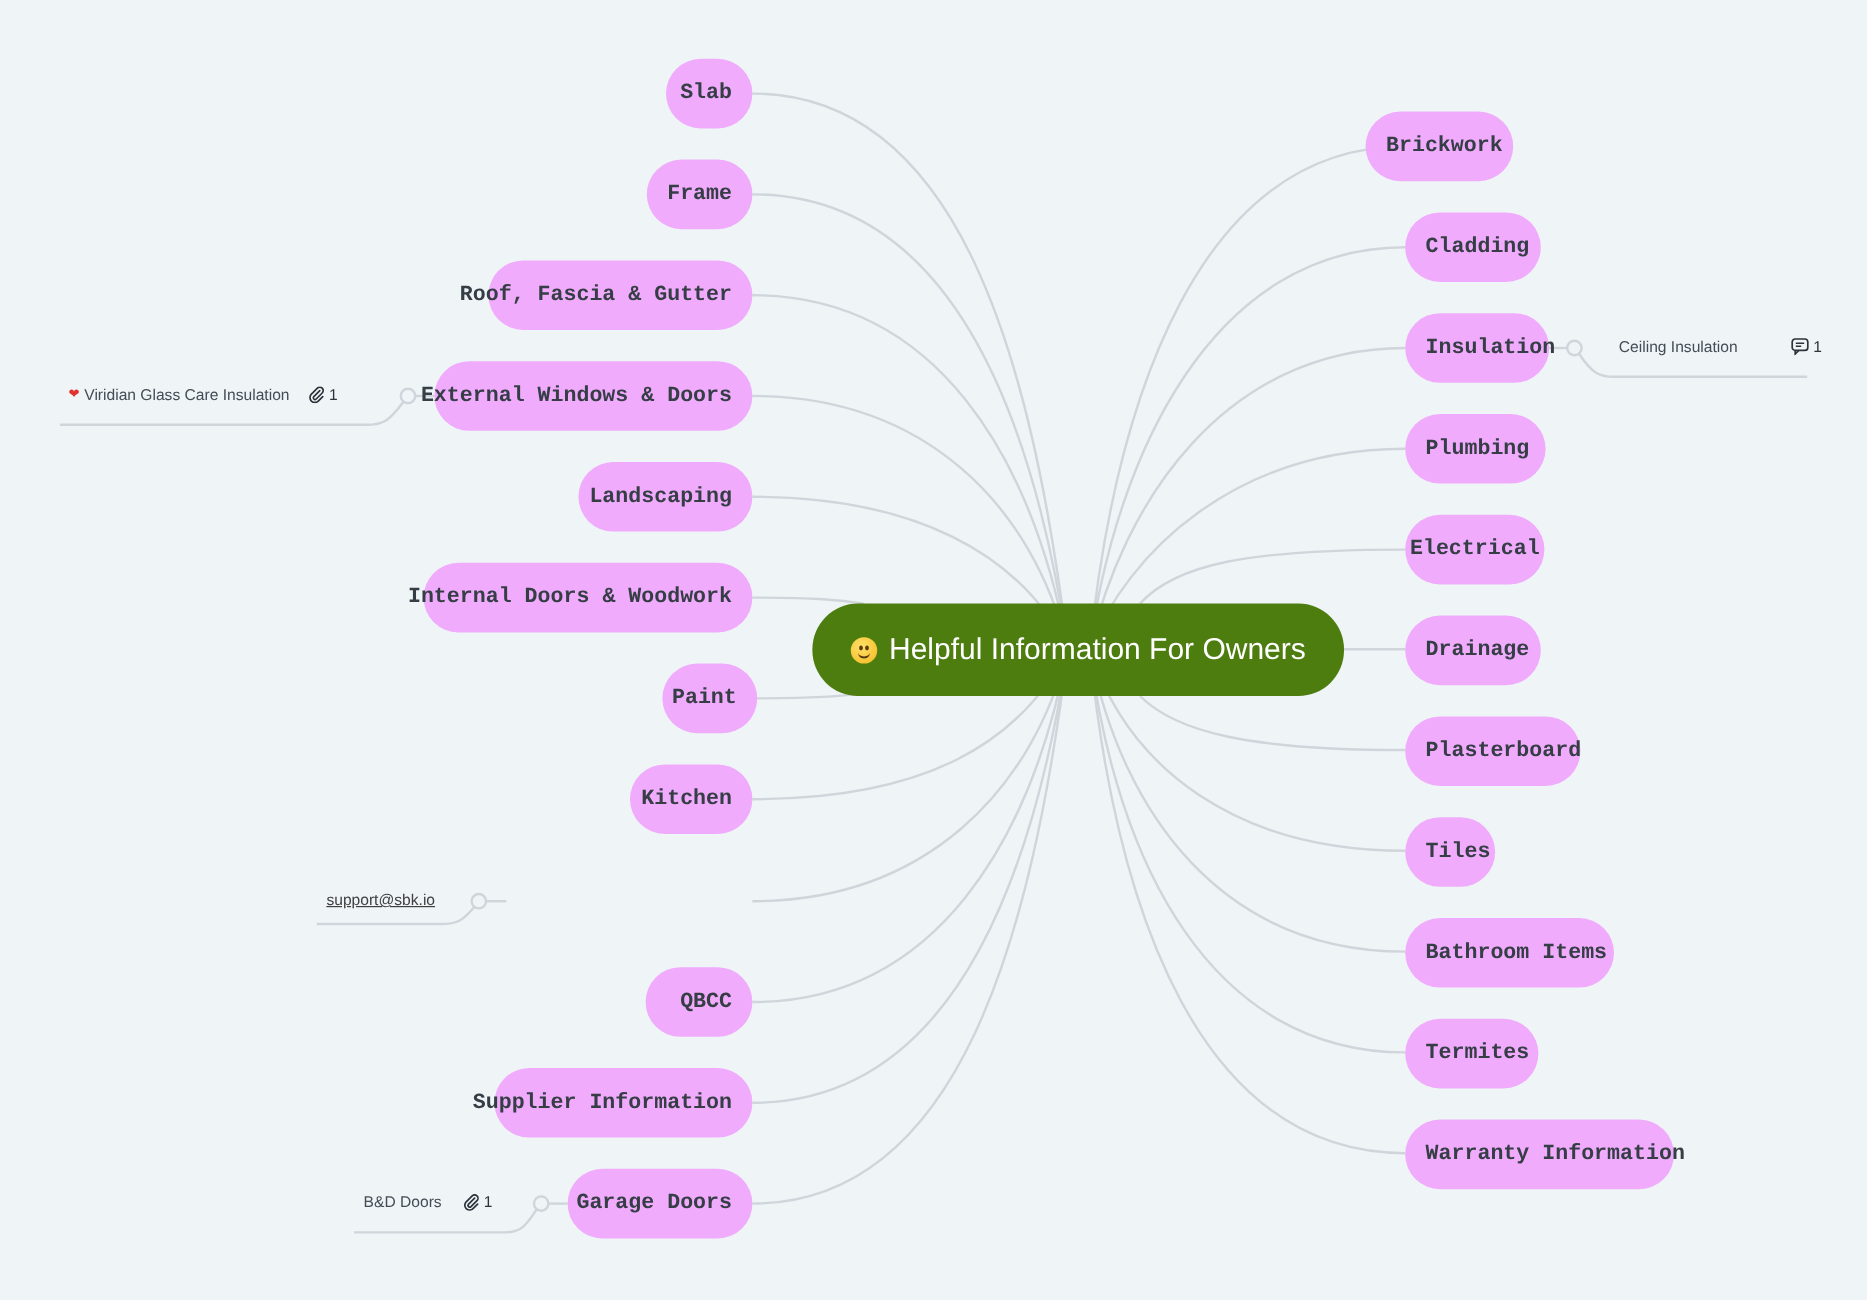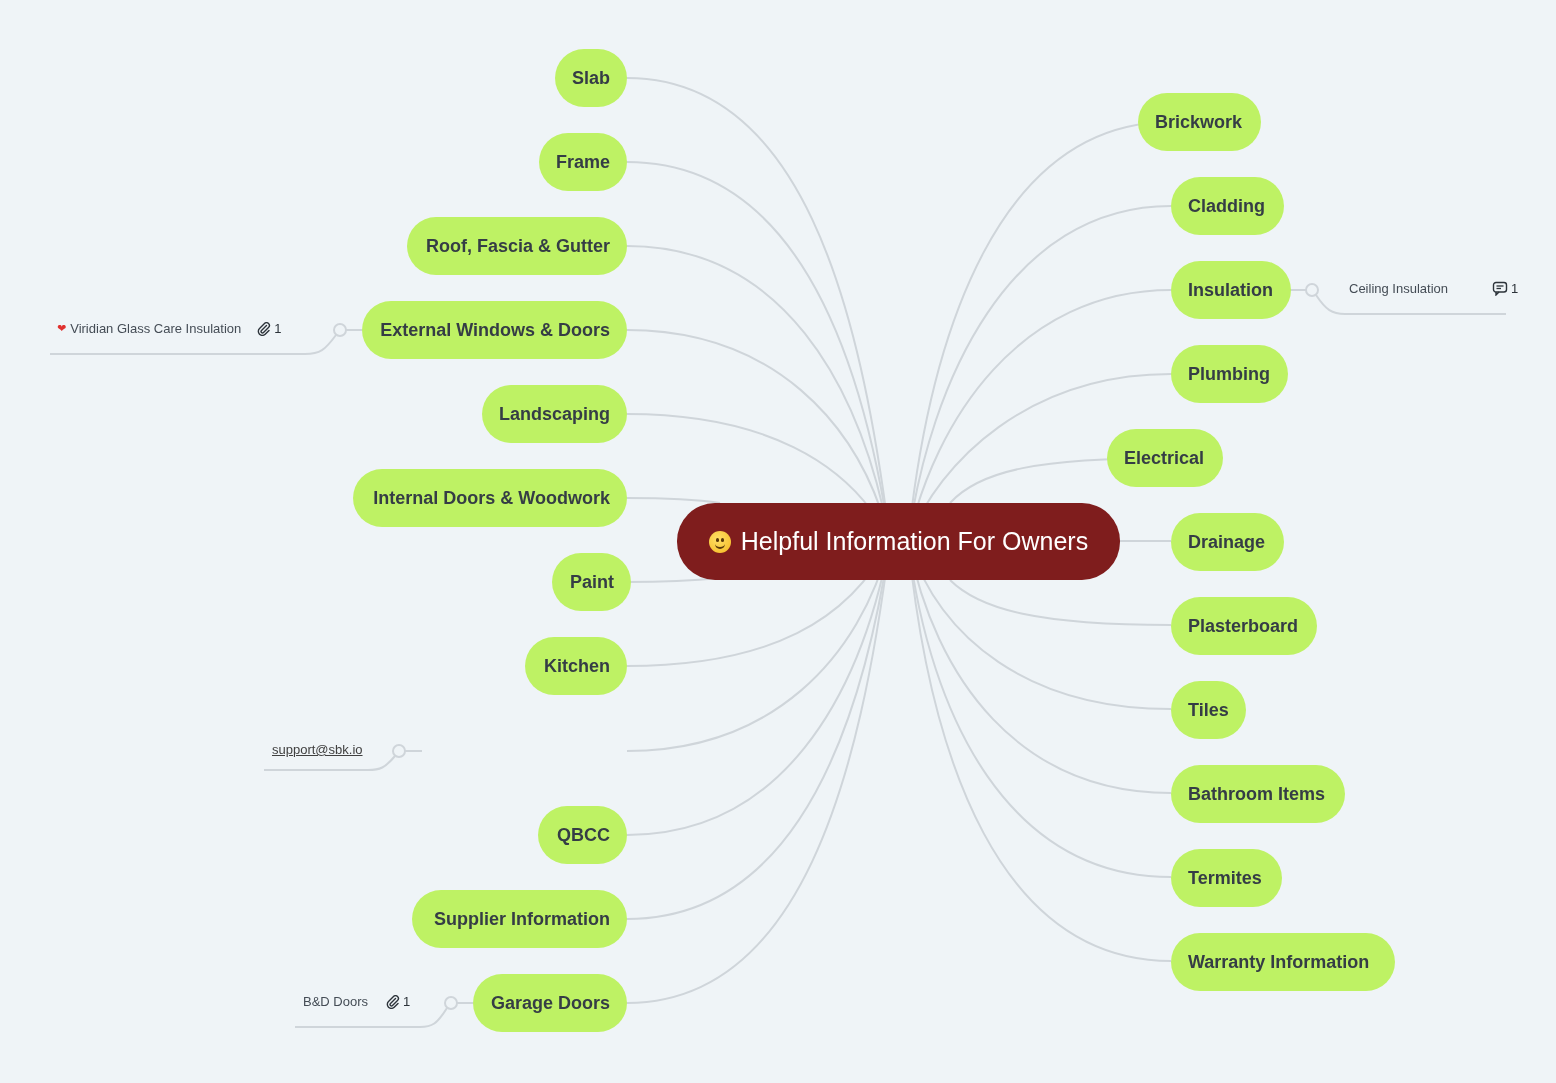--- a/index.html
+++ b/index.html
@@ -7,35 +7,36 @@
     width: 1556px; height: 1083px; overflow: hidden;
     background: #eff4f7;
     font-family: "Liberation Sans", "DejaVu Sans", sans-serif;
     position: relative;
   }
   #canvas { position: absolute; left: 0; top: 0; width: 1556px; height: 1083px; }
   #links { position: absolute; left: 0; top: 0; width: 1556px; height: 1083px; pointer-events: none; }
   .node {
     position: absolute;
     height: 58px;
-    background: #bef264;
+    background: #f0abfc;
     border-radius: 29px;
     box-sizing: border-box;
     padding: 0 17px;
     display: flex; align-items: center;
     font-size: 18px; font-weight: bold;
     color: #353d45;
     white-space: nowrap;
     cursor: pointer;
+    font-family: Liberation Mono, monospace;
   }
   .node.left { justify-content: flex-end; }
   .root {
     position: absolute;
     left: 677px; top: 503px; width: 443px; height: 77px;
-    background: #7f1d1d;
+    background: #4d7c0f;
     border-radius: 38px;
     display: flex; align-items: center; justify-content: center;
     color: #ffffff; font-size: 25px; font-weight: normal;
     cursor: pointer;
     white-space: nowrap;
   }
   .root .face {
     display: inline-block; width: 22px; height: 22px; border-radius: 50%;
     background: radial-gradient(circle at 40% 35%, #ffe066, #f5b820);
     margin-right: 10px; position: relative;
@@ -154,21 +155,21 @@
     </div>
   <div class="node" style="left:1171px; top:177px; width:113px;">
       <span>Cladding</span>
     </div>
   <div class="node" style="left:1171px; top:261px; width:120px;">
       <span>Insulation</span>
     </div>
   <div class="node" style="left:1171px; top:345px; width:117px;">
       <span>Plumbing</span>
     </div>
-  <div class="node" style="left:1107px; top:429px; width:116px;">
+  <div class="node" style="left:1171px; top:429px; width:116px;justify-content:center;">
       <span>Electrical</span>
     </div>
   <div class="node" style="left:1171px; top:513px; width:113px;">
       <span>Drainage</span>
     </div>
   <div class="node" style="left:1171px; top:597px; width:146px;">
       <span>Plasterboard</span>
     </div>
   <div class="node" style="left:1171px; top:681px; width:75px;">
       <span>Tiles</span>

